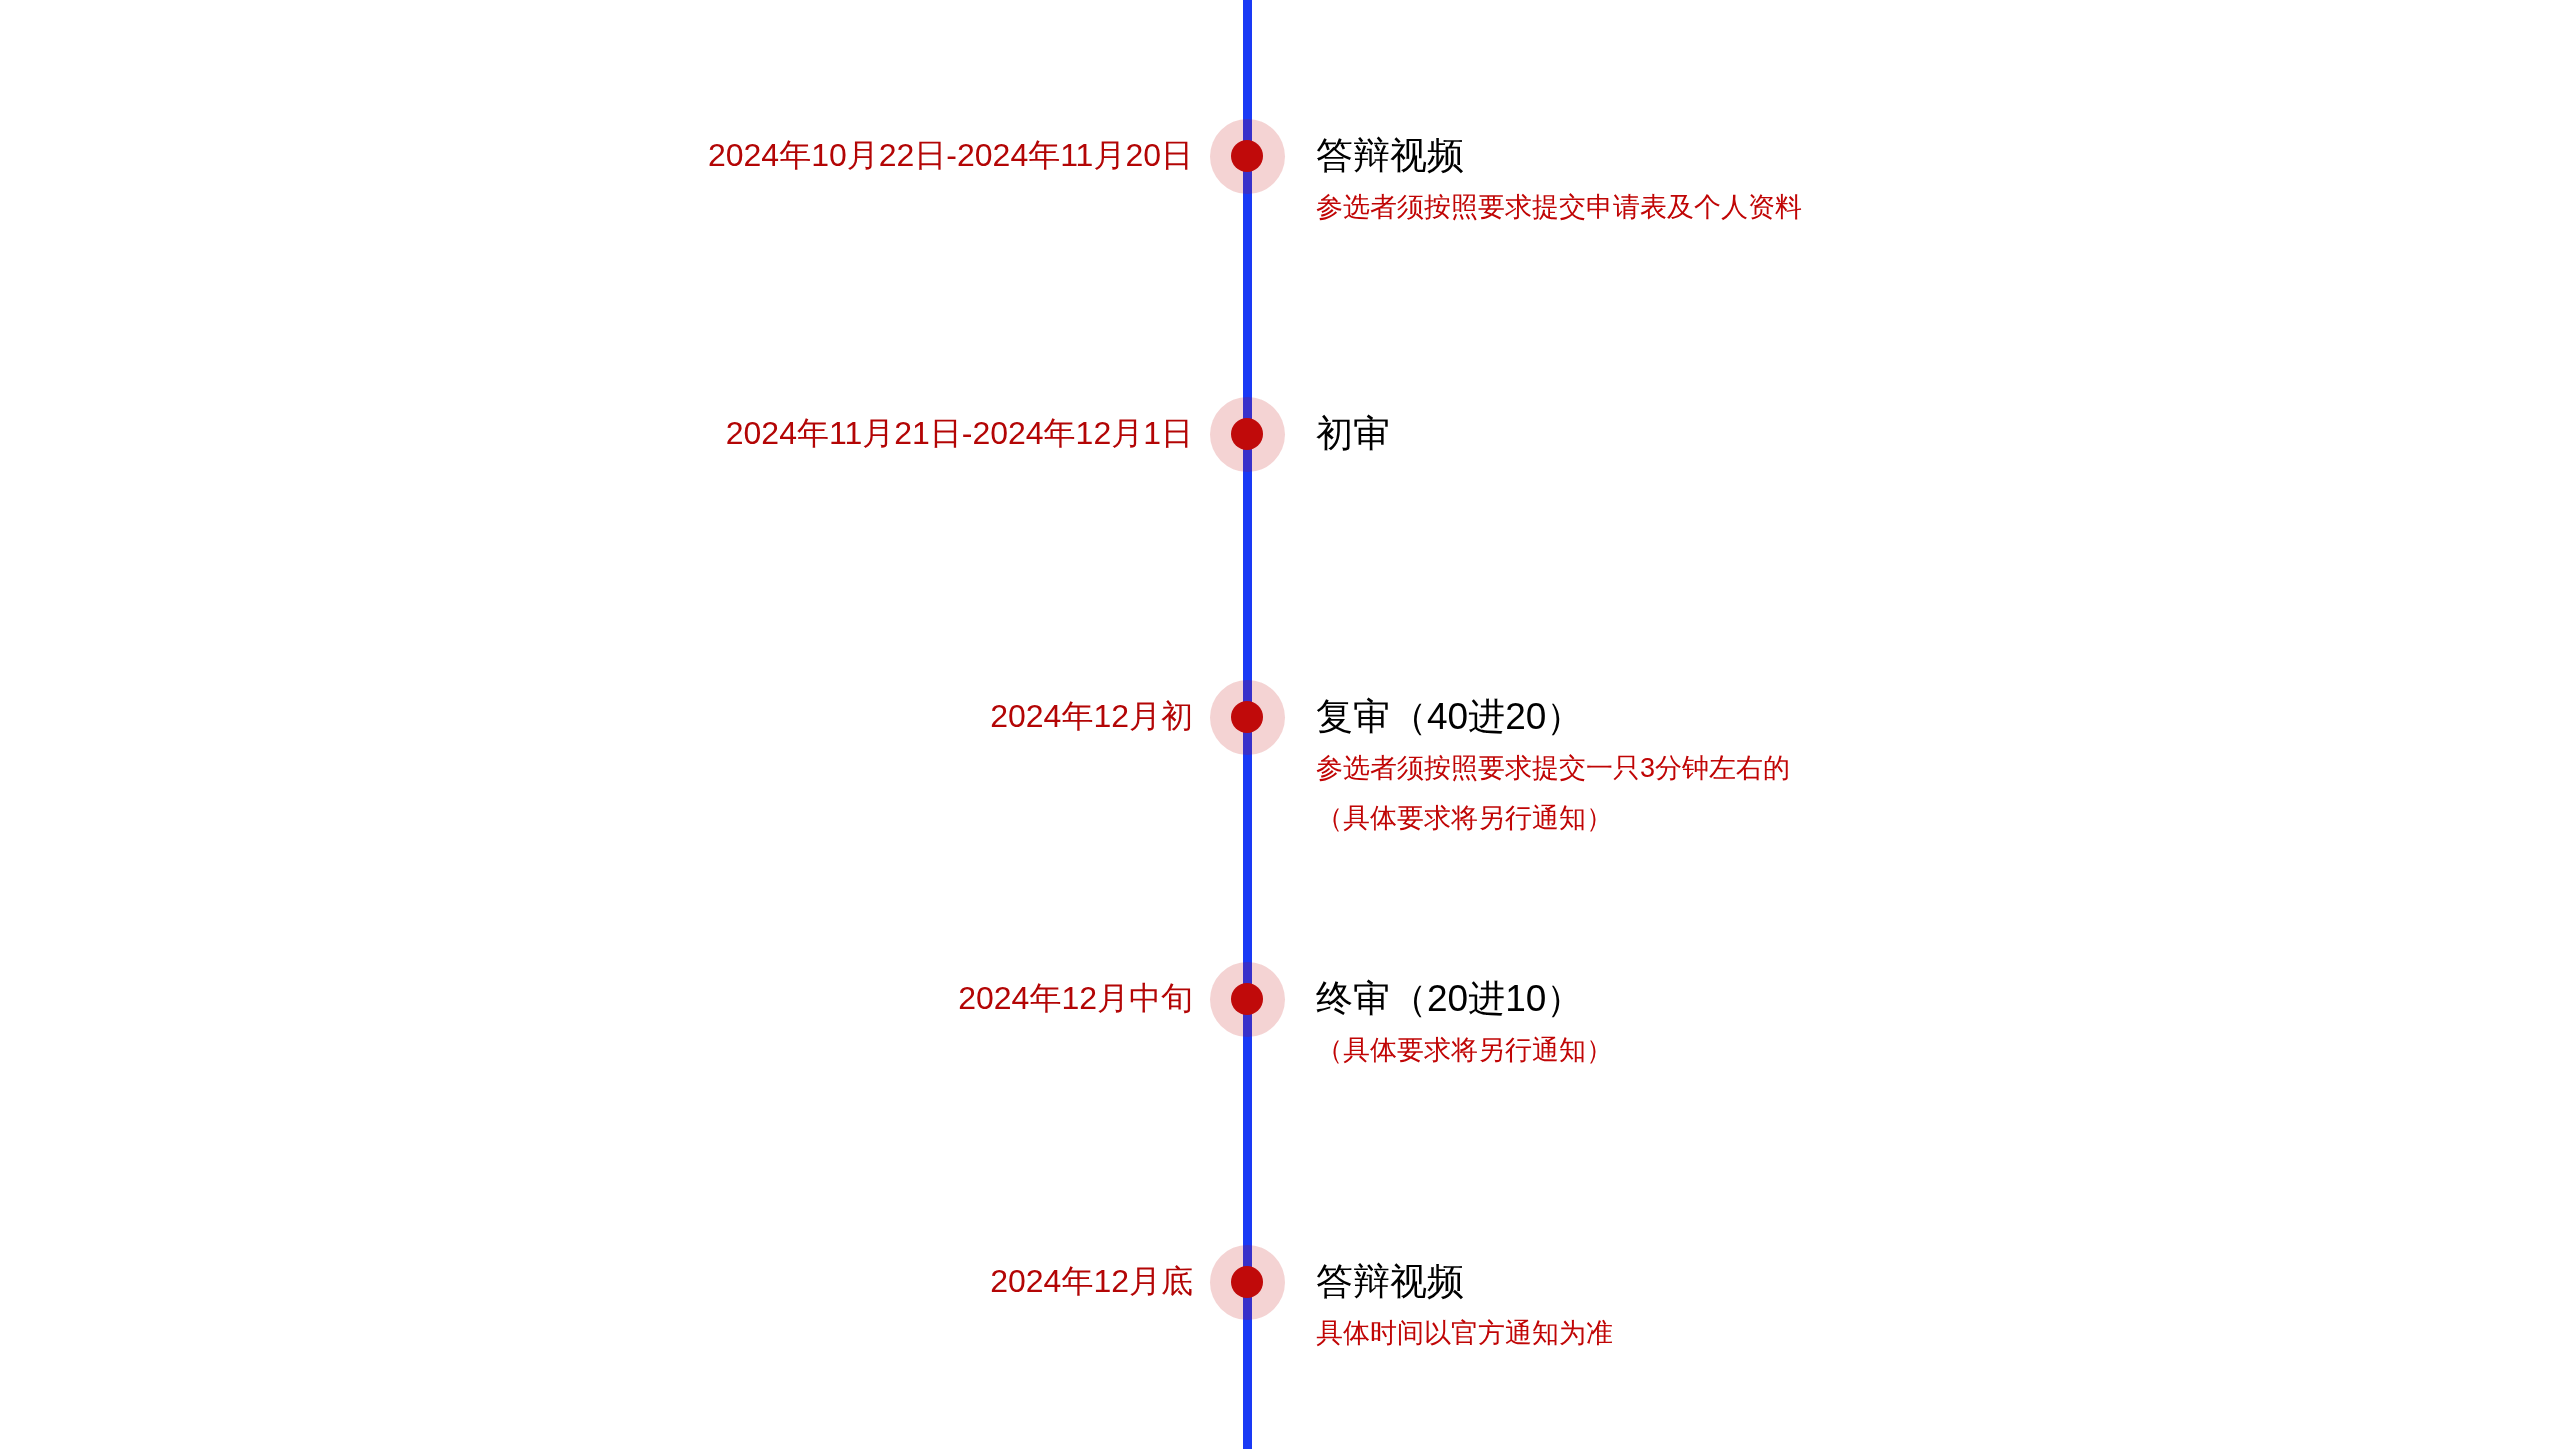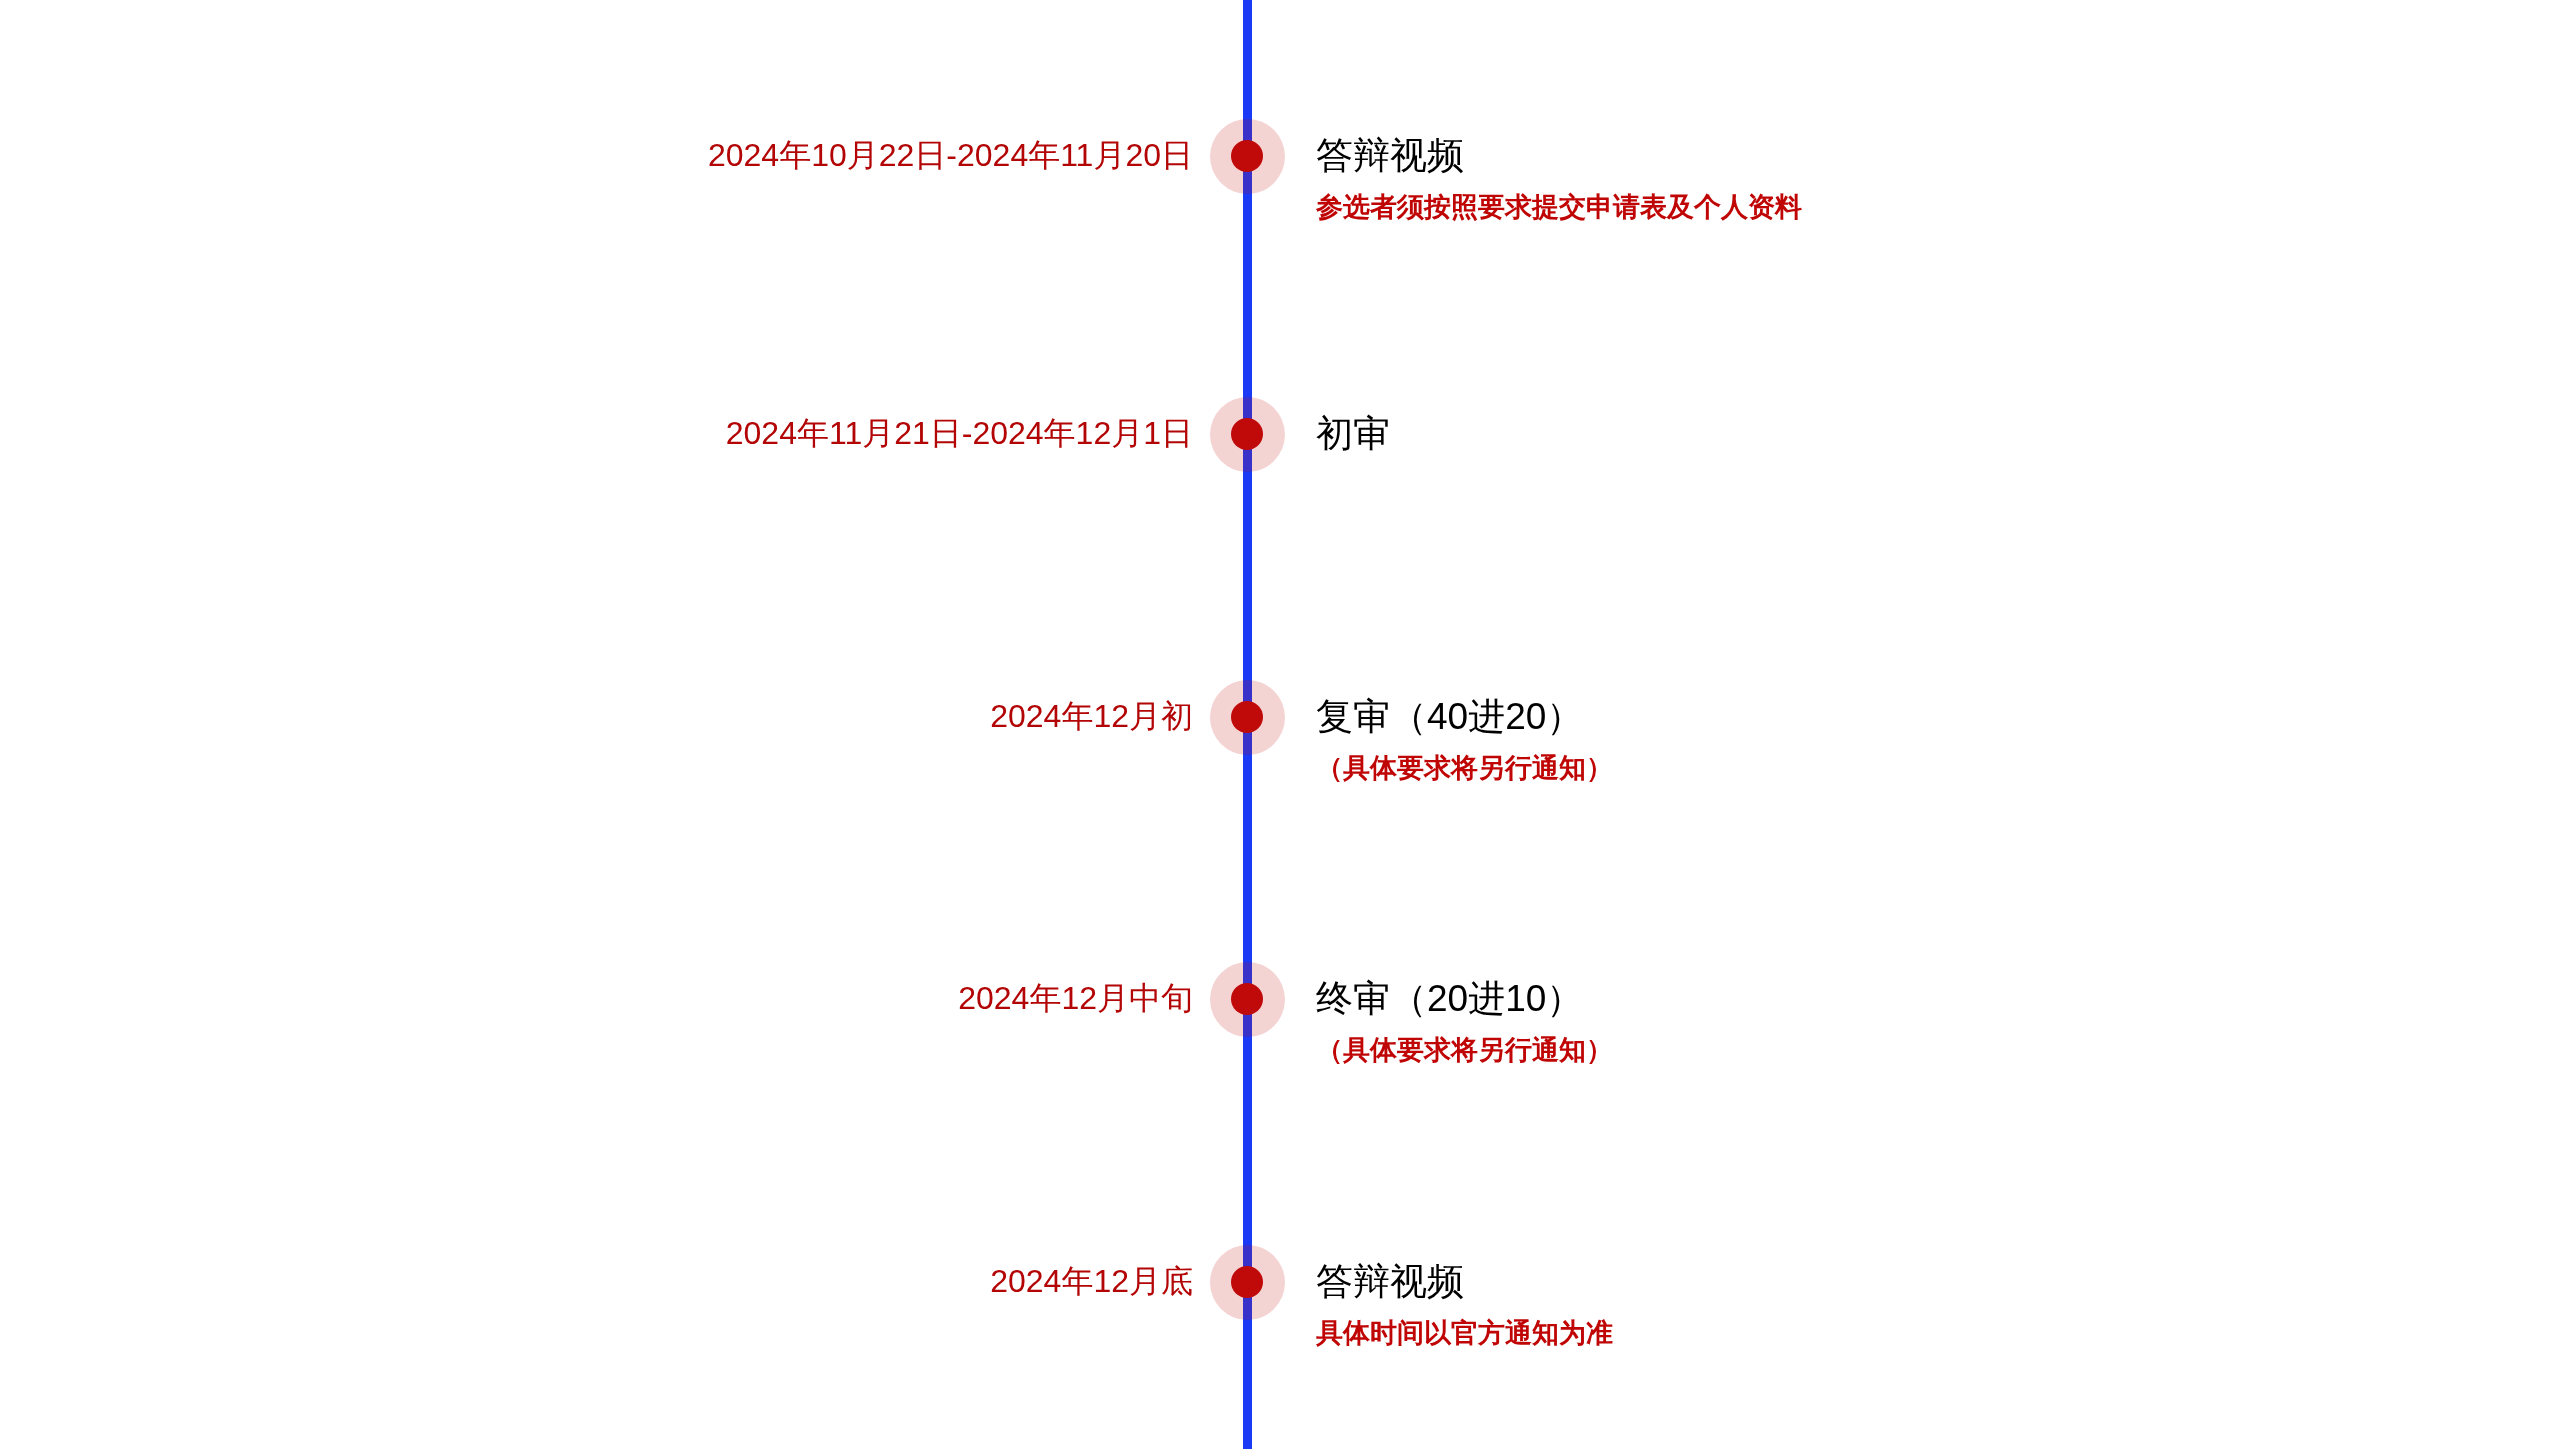--- a/index.html
+++ b/index.html
@@ -66,21 +66,21 @@
     white-space:nowrap;
     font-weight:500;
   }
   .desc{
     position:absolute;
     left:1316px;top:26.4px;
     font-size:27px;
     line-height:50px;
     color:var(--desc-color);
     white-space:nowrap;
-    font-weight:700;
+    font-weight:400;
   }
 </style>
 </head>
 <body>
 
 <div class="canvas">
   <div class="axis-line"></div>
   <div id="milestones-root">
   <div class="milestone" style="top: 156px;">
     <div class="date">2024年10月22日-2024年11月20日</div>
@@ -99,20 +99,21 @@
     <div class="title">初审</div>
     <div class="desc"></div>
   </div>
 
   <div class="milestone" style="top: 717px;">
     <div class="date">2024年12月初</div>
     <div class="halo"></div>
     <div class="dot"></div>
     <div class="title">复审（40进20）</div>
     <div class="desc">
+          <div>参选者须按照要求提交一只3分钟左右的</div>
           <div>（具体要求将另行通知）</div>
         </div>
   </div>
 
   <div class="milestone" style="top: 999px;">
     <div class="date">2024年12月中旬</div>
     <div class="halo"></div>
     <div class="dot"></div>
     <div class="title">终审（20进10）</div>
     <div class="desc">

